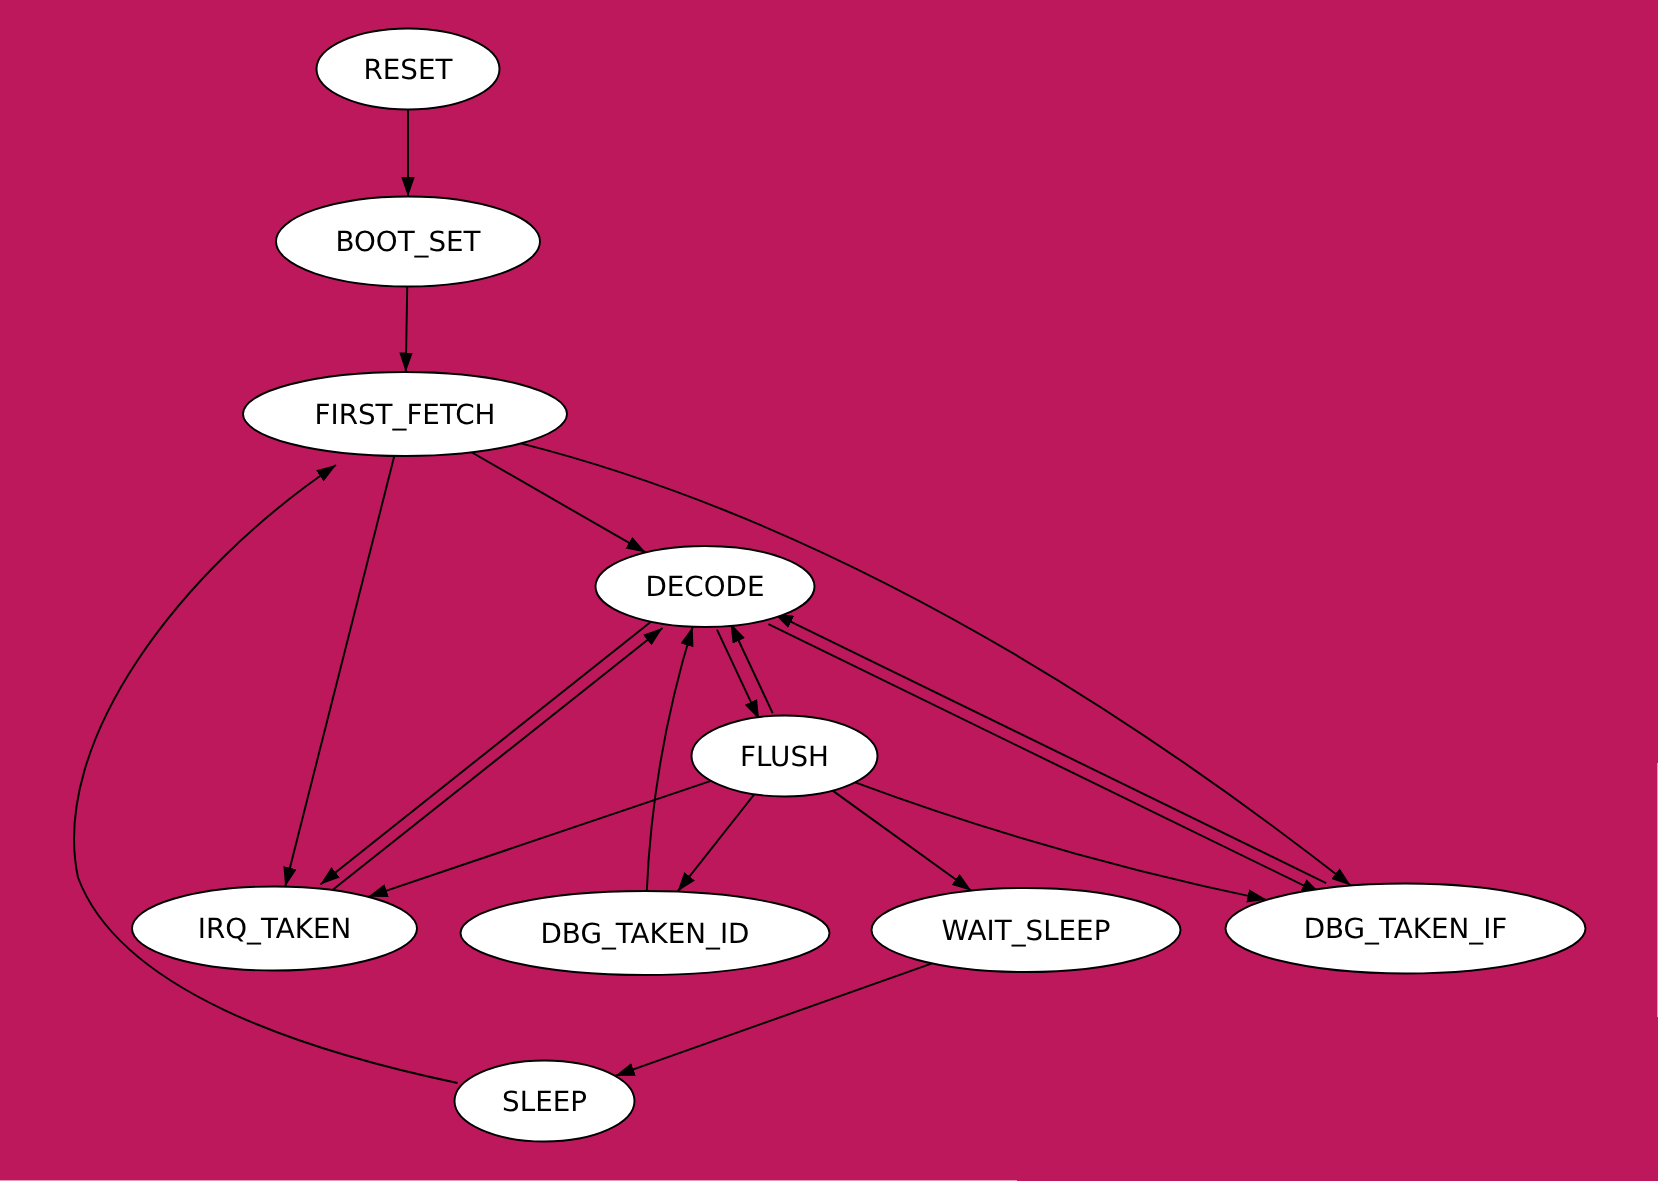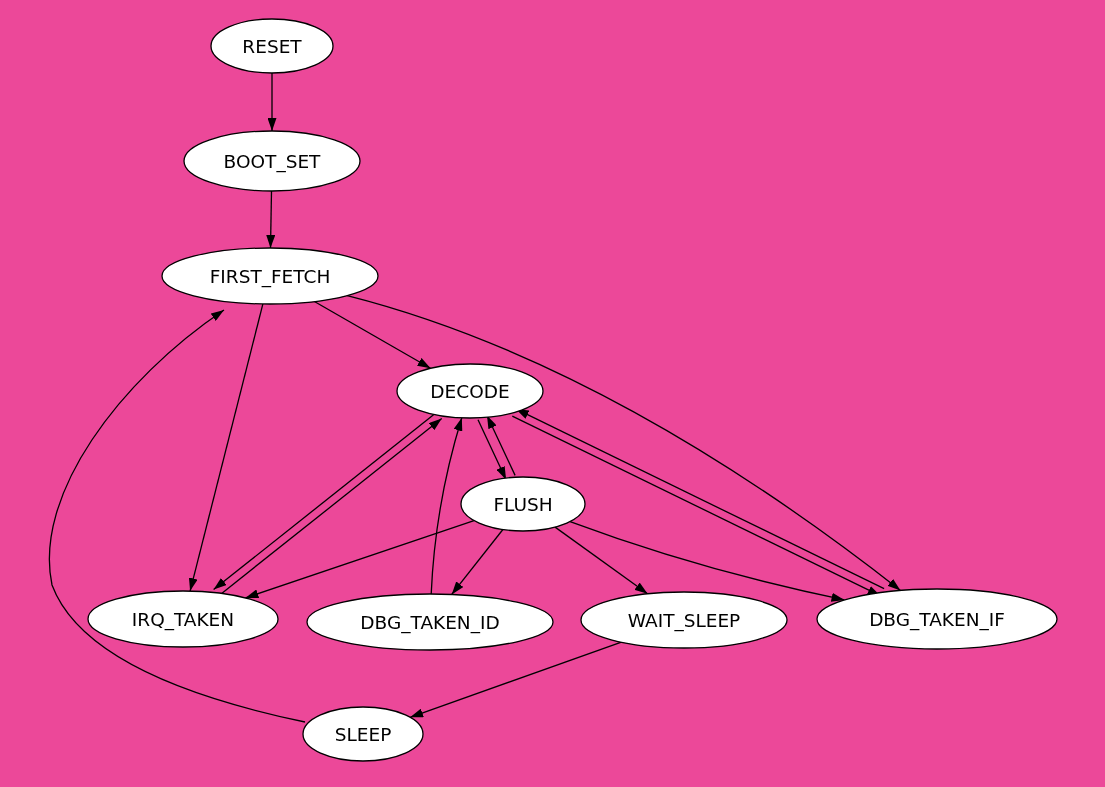--- a/index.html
+++ b/index.html
@@ -4,21 +4,21 @@
 <style>
   html, body {
     margin: 0;
     padding: 0;
     background: #ffffff;
   }
   #canvas {
     position: relative;
     width: 1105px;
     height: 787px;
-    background: #ec4899;
+    background: #be185d;
     font-family: "DejaVu Sans", sans-serif;
   }
   svg { display: block; }
   .node-label {
     font-family: "DejaVu Sans", sans-serif;
     font-size: 18.5px;
     fill: #000000;
     text-anchor: middle;
   }
   .node-shape {

